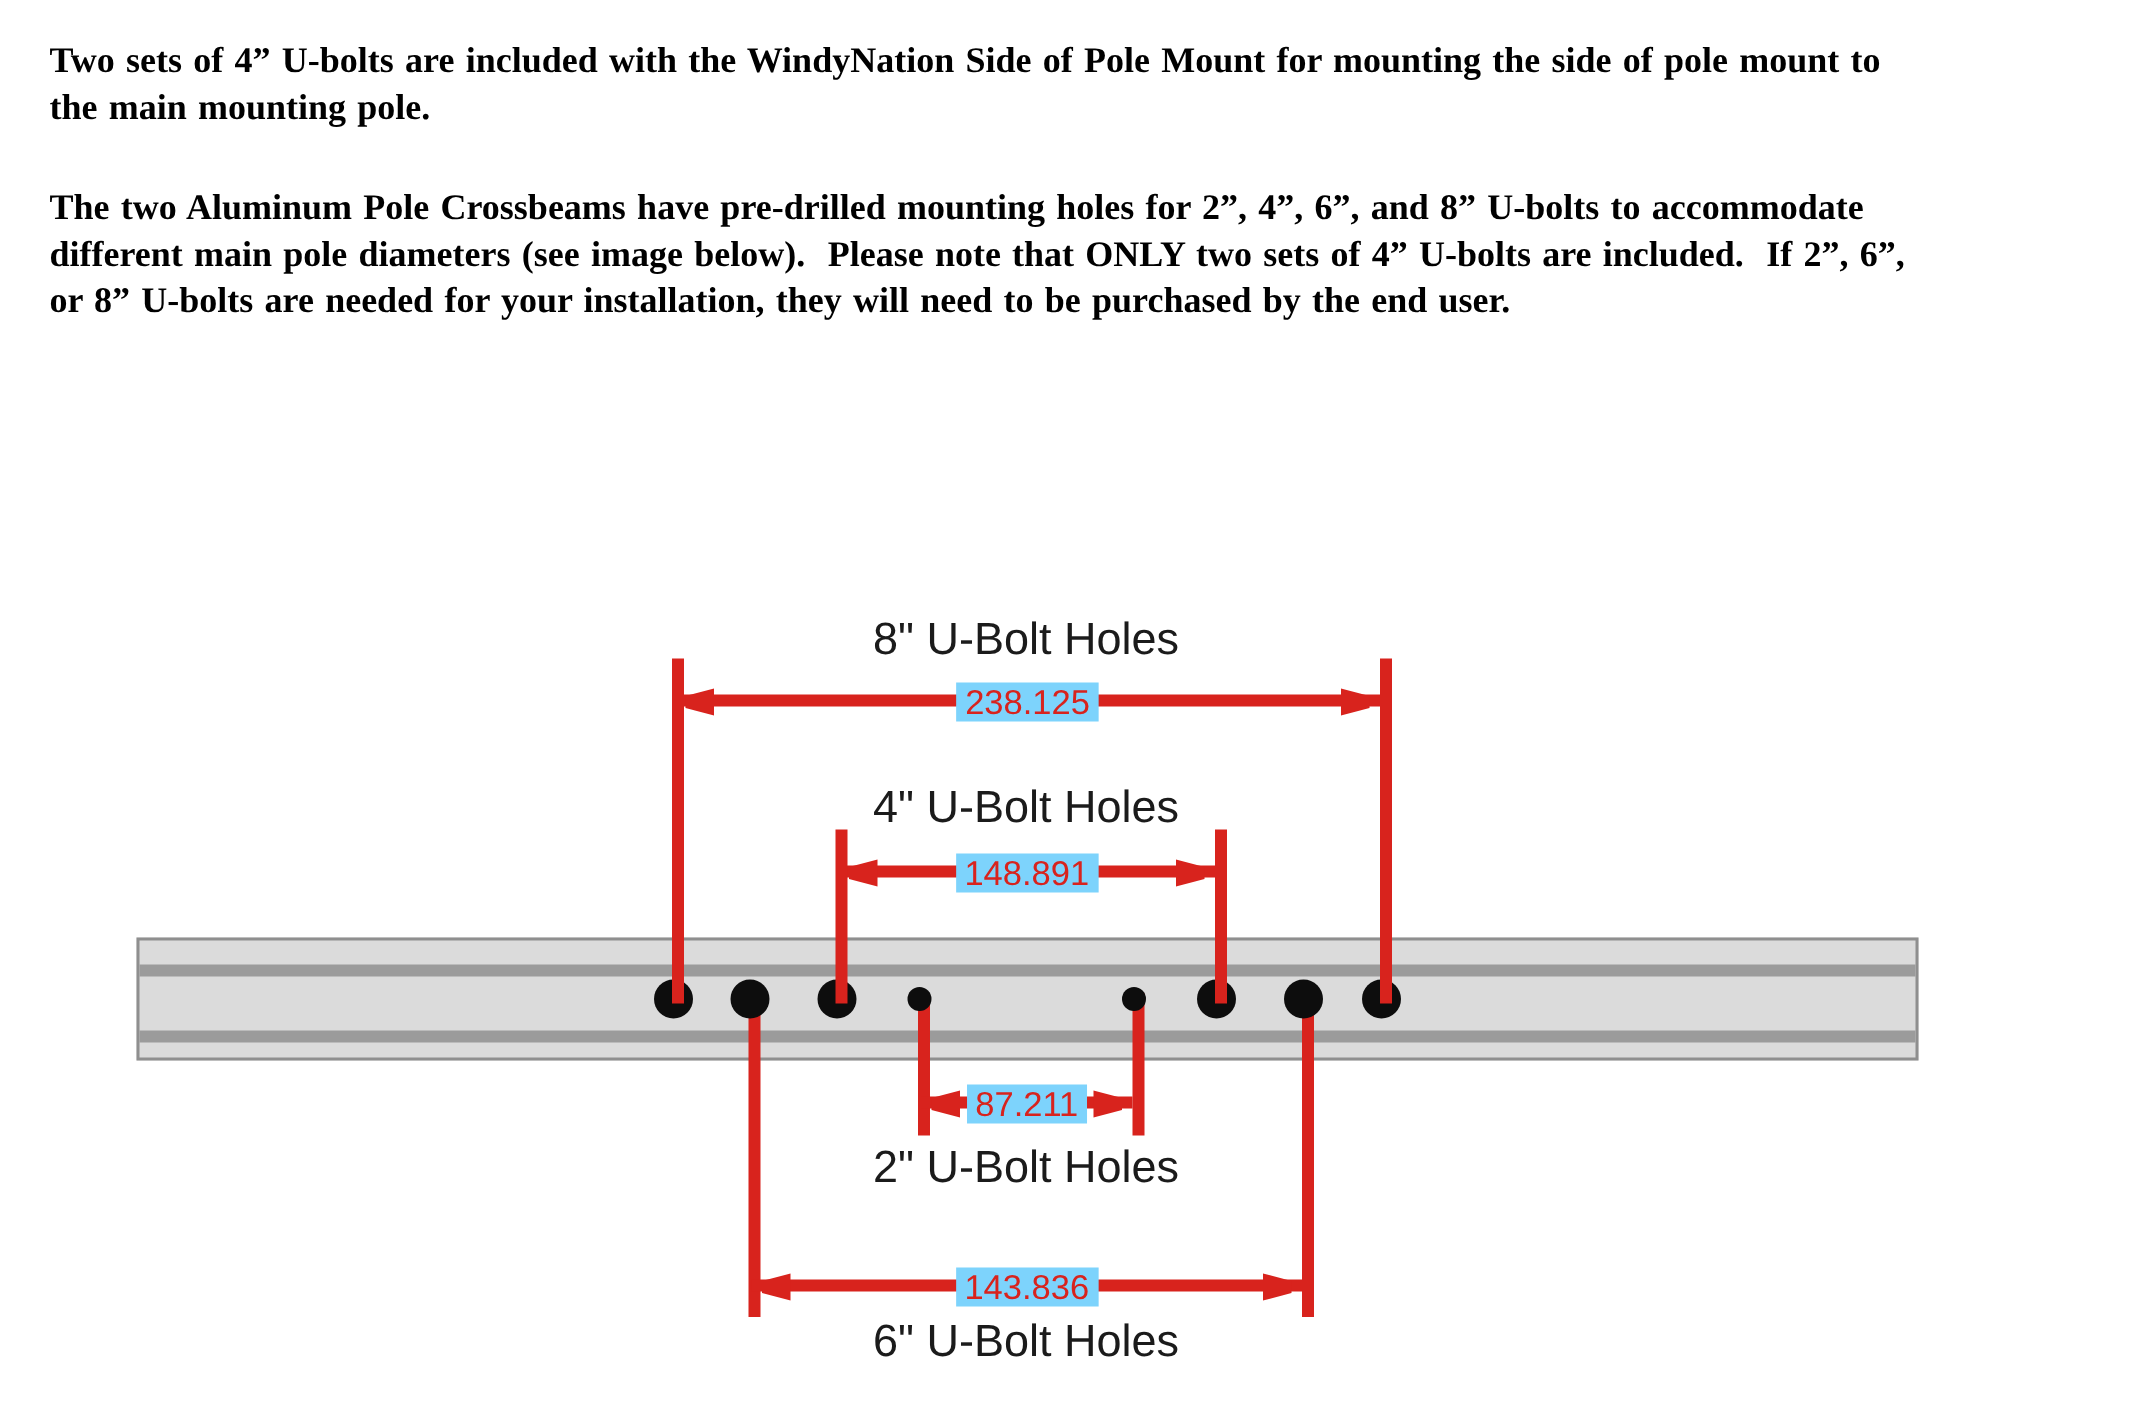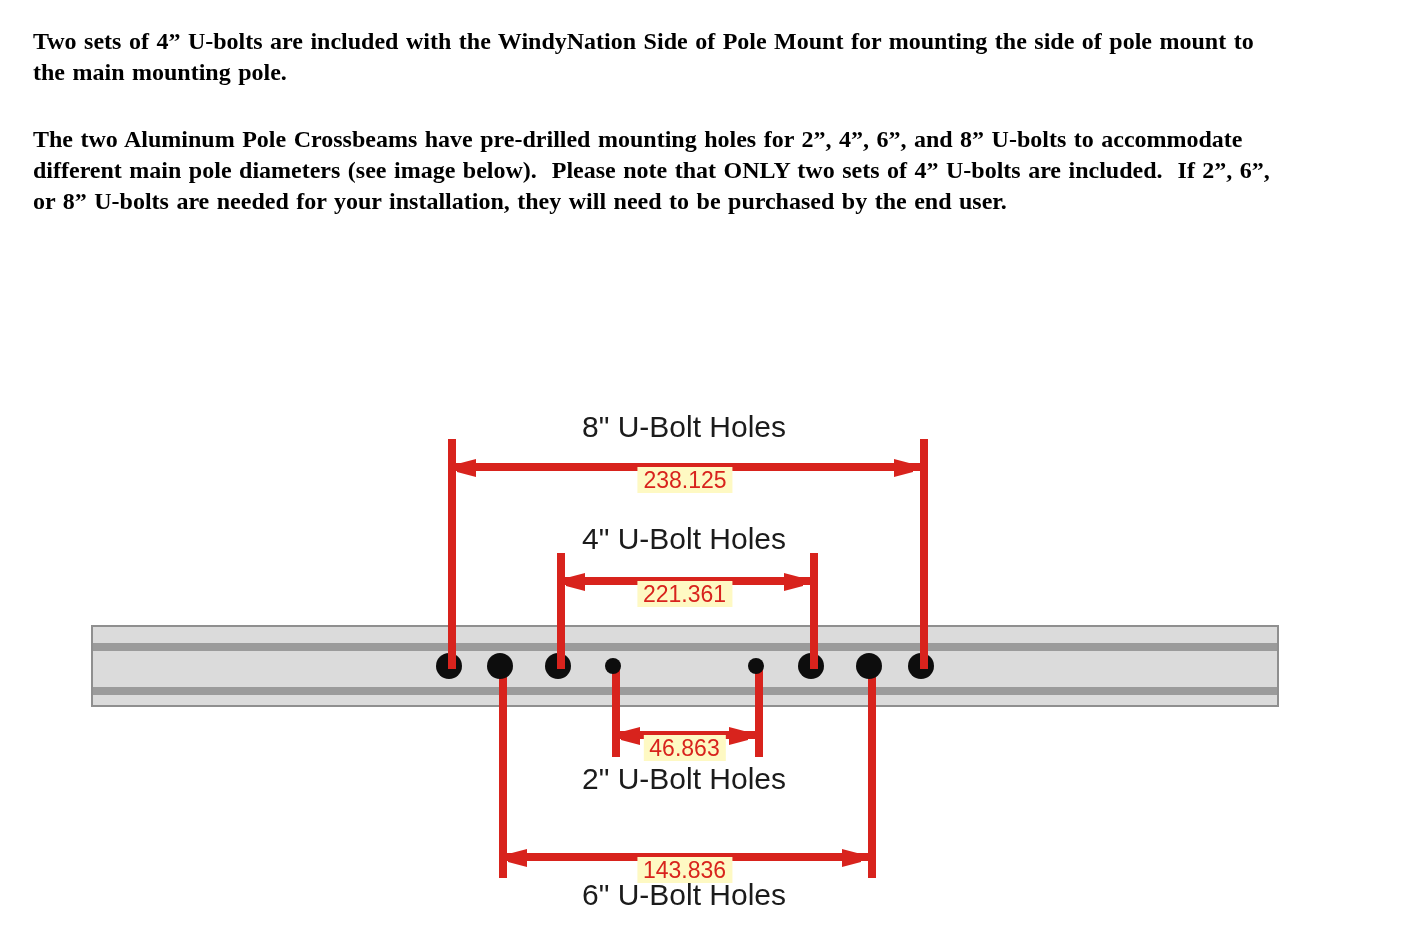--- a/index.html
+++ b/index.html
@@ -57,23 +57,23 @@
     background:var(--red);
   }
   .arr {
     position:absolute; width:0; height:0; top:-5px;
     border-top:5px solid transparent;
     border-bottom:5px solid transparent;
   }
   .arr-l { left:0;  border-right:19px solid var(--red); }
   .arr-r { right:0; border-left:19px solid var(--red); }
   .dim-text {
-    position:absolute; left:50%; top:16px;
+    position:absolute; left:50%; top:4px;
     transform:translate(-50%,-50%);
-    background:#fef9c3;
+    background:#7dd3fc;
     padding:0 6px;
     color:var(--red);
     font-size:23px;
     line-height:26px;
     white-space:nowrap;
   }
   .dlabel {
     position:absolute;
     transform:translateX(-50%);
     color:var(--label-ink);
@@ -105,21 +105,21 @@
       <span class="arr arr-r"></span>
       <span class="dim-text">238.125</span>
     </div>
 
     <div class="dlabel" style="left:676px;top:510px">4" U-Bolt Holes</div>
 
     <div class="dim" style="left:550px;top:570px;width:253px">
       <span class="dim-line"></span>
       <span class="arr arr-l"></span>
       <span class="arr arr-r"></span>
-      <span class="dim-text">221.361</span>
+      <span class="dim-text">148.891</span>
     </div>
 
     <div id="beam-layer">
         <div class="beam" style="left:83px;top:617px;width:1188px;height:82px">
           <div class="groove" style="top: 16px;"></div>
           <div class="groove" style="top: 60px;"></div>
         </div>
         <div class="ext" style="left:491px;top:654px;height:216px"></div>
         <div class="ext" style="left:860px;top:654px;height:216px"></div>
         <div class="ext" style="left:604px;top:654px;height:95px"></div>
@@ -135,21 +135,21 @@
         <div class="ext" style="left:440px;top:431px;height:230px"></div>
         <div class="ext" style="left:912px;top:431px;height:230px"></div>
         <div class="ext" style="left:549px;top:545px;height:116px"></div>
         <div class="ext" style="left:802px;top:545px;height:116px"></div>
       </div>
 
     <div class="dim" style="left:605px;top:724px;width:143px">
       <span class="dim-line"></span>
       <span class="arr arr-l"></span>
       <span class="arr arr-r"></span>
-      <span class="dim-text">46.863</span>
+      <span class="dim-text">87.211</span>
     </div>
 
     <div class="dlabel" style="left:676px;top:750px">2" U-Bolt Holes</div>
 
     <div class="dim" style="left:492px;top:846px;width:369px">
       <span class="dim-line"></span>
       <span class="arr arr-l"></span>
       <span class="arr arr-r"></span>
       <span class="dim-text">143.836</span>
     </div>

